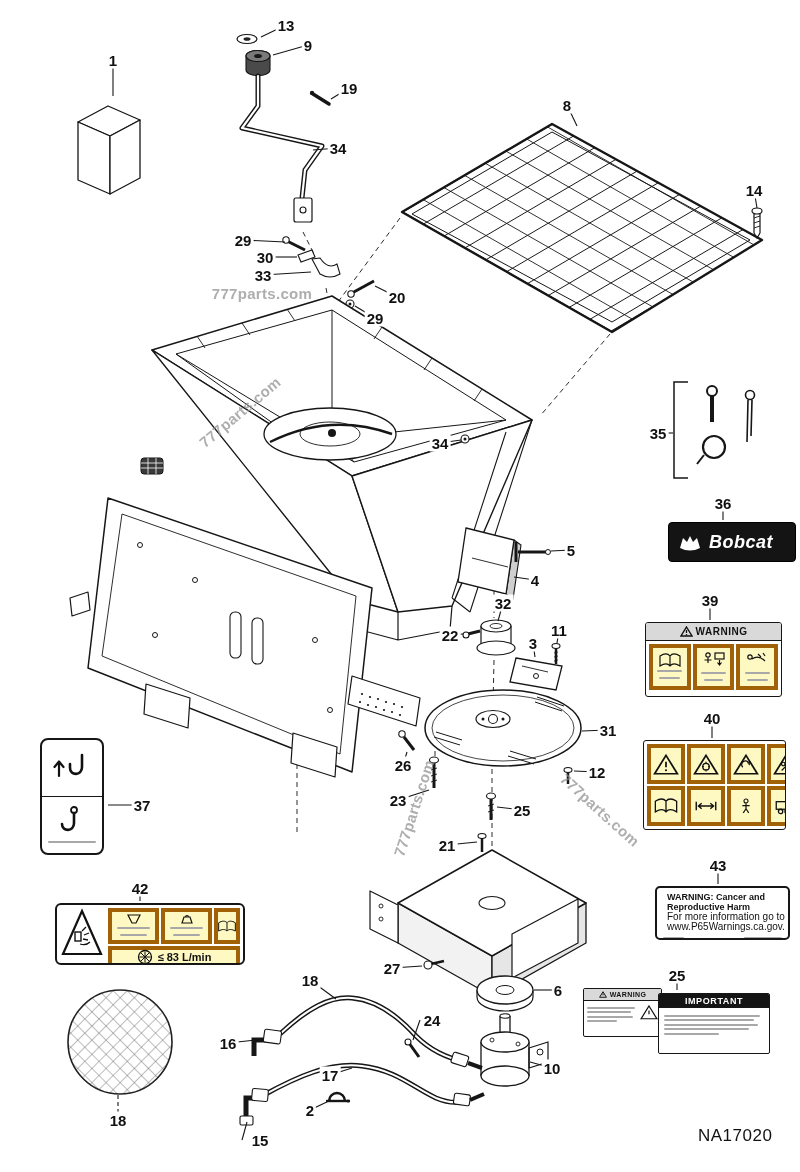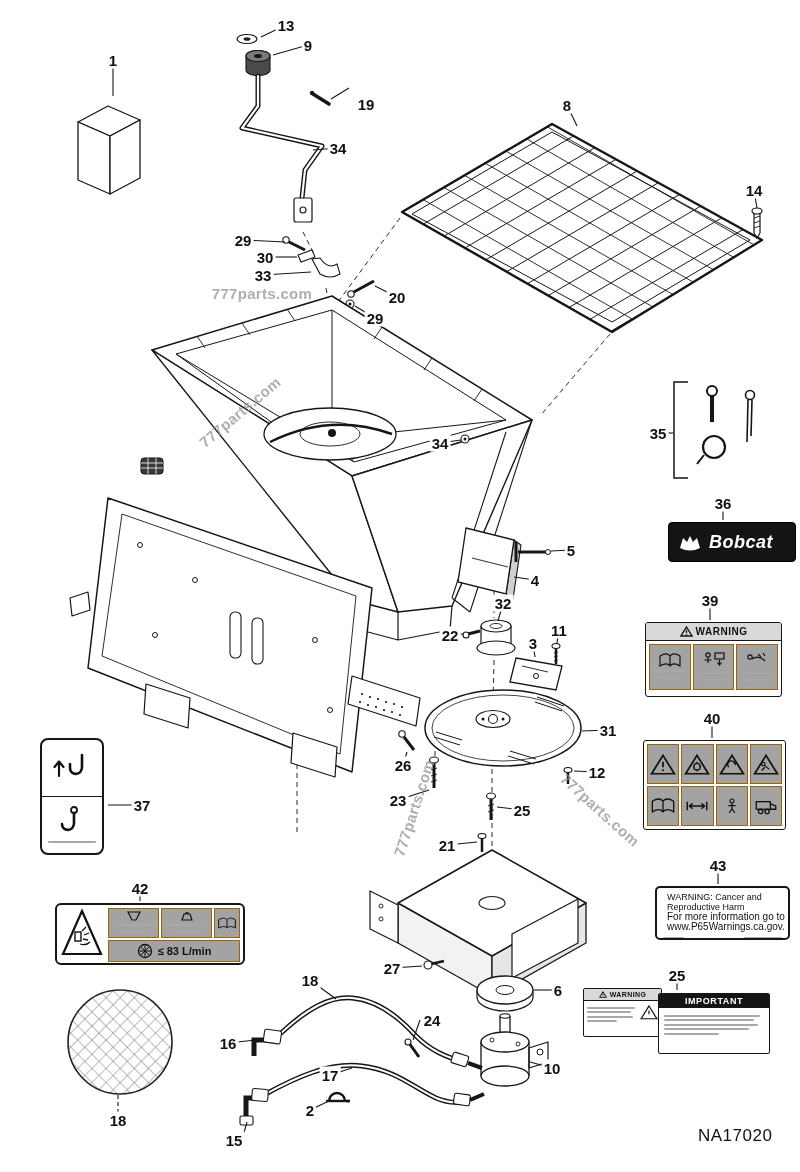--- a/index.html
+++ b/index.html
@@ -8,26 +8,26 @@
   #art{position:absolute;left:0;top:0;z-index:1;}
   .watermark{position:absolute;z-index:3;font-weight:bold;font-size:15px;color:#8f8f8f;opacity:.72;white-space:nowrap;letter-spacing:.3px;}
   #callout-layer{position:absolute;inset:0;z-index:5;pointer-events:none;}
   .callout{position:absolute;transform:translate(-50%,-50%);font-weight:bold;font-size:15px;line-height:1;color:#101010;background:#fff;padding:1px 2px;}
   .leader{stroke:#161616;stroke-width:1.1;}
   .leader.dash{stroke-dasharray:4 3;}
   .sticker{position:absolute;background:#fff;border:1.6px solid #161616;border-radius:5px;box-sizing:border-box;z-index:4;overflow:hidden;}
   .hdr{display:flex;align-items:center;justify-content:center;gap:3px;border-bottom:1px solid #161616;background:#d9d9d9;color:#111;font-weight:bold;}
   .hdr.dark{background:#141414;color:#fff;}
   .bar{height:2px;background:#a8a8a8;border-radius:1px;margin:2.5px 0;}
-  .cellbox{border:1px solid #a16207;display:flex;flex-direction:column;align-items:center;justify-content:center;padding:2px;box-sizing:border-box;background:#a3a3a3;}
+  .cellbox{border:4px solid #a16207;display:flex;flex-direction:column;align-items:center;justify-content:center;padding:2px;box-sizing:border-box;background:#fef9c3;}
   #label-36{display:flex;align-items:center;gap:6px;padding:0 8px;background:#141414;border:1px solid #000;border-radius:4px;}
   #label-36 .brand{color:#fff;font-weight:bold;font-style:italic;font-size:18px;letter-spacing:.5px;}
   #drawing-number{position:absolute;left:698px;top:1126px;z-index:4;font-size:17px;letter-spacing:.5px;color:#111;}
   .p65line{font-size:10px;line-height:10px;color:#111;}
-  .p65line.b{font-weight:normal;font-size:9px;}
+  .p65line.b{font-weight:bold;font-size:9px;}
   .flowtext{font-weight:bold;font-size:11px;color:#111;white-space:nowrap;}
 </style>
 </head>
 <body>
 
 <div id="page">
 
 <svg id="art" width="800" height="1172" viewBox="0 0 800 1172">
   <defs>
     <pattern id="grateGrid" width="24" height="24" patternUnits="userSpaceOnUse" patternTransform="matrix(0.8621,-0.5057,0.8678,0.4959,402,212)">
@@ -540,21 +540,21 @@
           </svg>
       <span class="flowtext">≤ 83 L/min</span>
     </div>
   </div>
 </div>
 
 <div id="callout-layer">
       <div class="callout" style="left: 113px; top: 60px;">1</div>
       <div class="callout" style="left: 286px; top: 25px;">13</div>
       <div class="callout" style="left: 308px; top: 45px;">9</div>
-      <div class="callout" style="left: 366px; top: 88px; margin-top: 16px;">19</div>
+      <div class="callout" style="left: 349px; top: 88px;">19</div>
       <div class="callout" style="left: 338px; top: 148px;">34</div>
       <div class="callout" style="left: 243px; top: 240px;">29</div>
       <div class="callout" style="left: 265px; top: 257px;">30</div>
       <div class="callout" style="left: 263px; top: 275px;">33</div>
       <div class="callout" style="left: 397px; top: 297px;">20</div>
       <div class="callout" style="left: 375px; top: 318px;">29</div>
       <div class="callout" style="left: 567px; top: 105px;">8</div>
       <div class="callout" style="left: 754px; top: 190px;">14</div>
       <div class="callout" style="left: 440px; top: 443px;">34</div>
       <div class="callout" style="left: 658px; top: 433px;">35</div>
@@ -578,21 +578,21 @@
       <div class="callout" style="left: 718px; top: 865px;">43</div>
       <div class="callout" style="left: 392px; top: 968px;">27</div>
       <div class="callout" style="left: 558px; top: 990px;">6</div>
       <div class="callout" style="left: 677px; top: 975px;">25</div>
       <div class="callout" style="left: 310px; top: 980px;">18</div>
       <div class="callout" style="left: 228px; top: 1043px;">16</div>
       <div class="callout" style="left: 420px; top: 1020px; margin-left: 12px;">24</div>
       <div class="callout" style="left: 330px; top: 1075px;">17</div>
       <div class="callout" style="left: 552px; top: 1068px;">10</div>
       <div class="callout" style="left: 310px; top: 1110px;">2</div>
-      <div class="callout" style="left: 234px; top: 1140px;">15</div>
+      <div class="callout" style="left: 260px; top: 1140px;">15</div>
       <div class="callout" style="left: 118px; top: 1120px;">18</div>
     </div>
 
 <div id="drawing-number">NA17020</div>
 
 <div class="watermark" style="left: 262px; top: 293px; transform: translate(-50%, -50%) rotate(0deg);">777parts.com</div>
     <div class="watermark" style="left: 240px; top: 412px; transform: translate(-50%, -50%) rotate(-40deg);">777parts.com</div>
     <div class="watermark" style="left: 414px; top: 808px; transform: translate(-50%, -50%) rotate(-72deg);">777parts.com</div>
     <div class="watermark" style="left: 600px; top: 810px; transform: translate(-50%, -50%) rotate(42deg);">777parts.com</div>
   </div>

